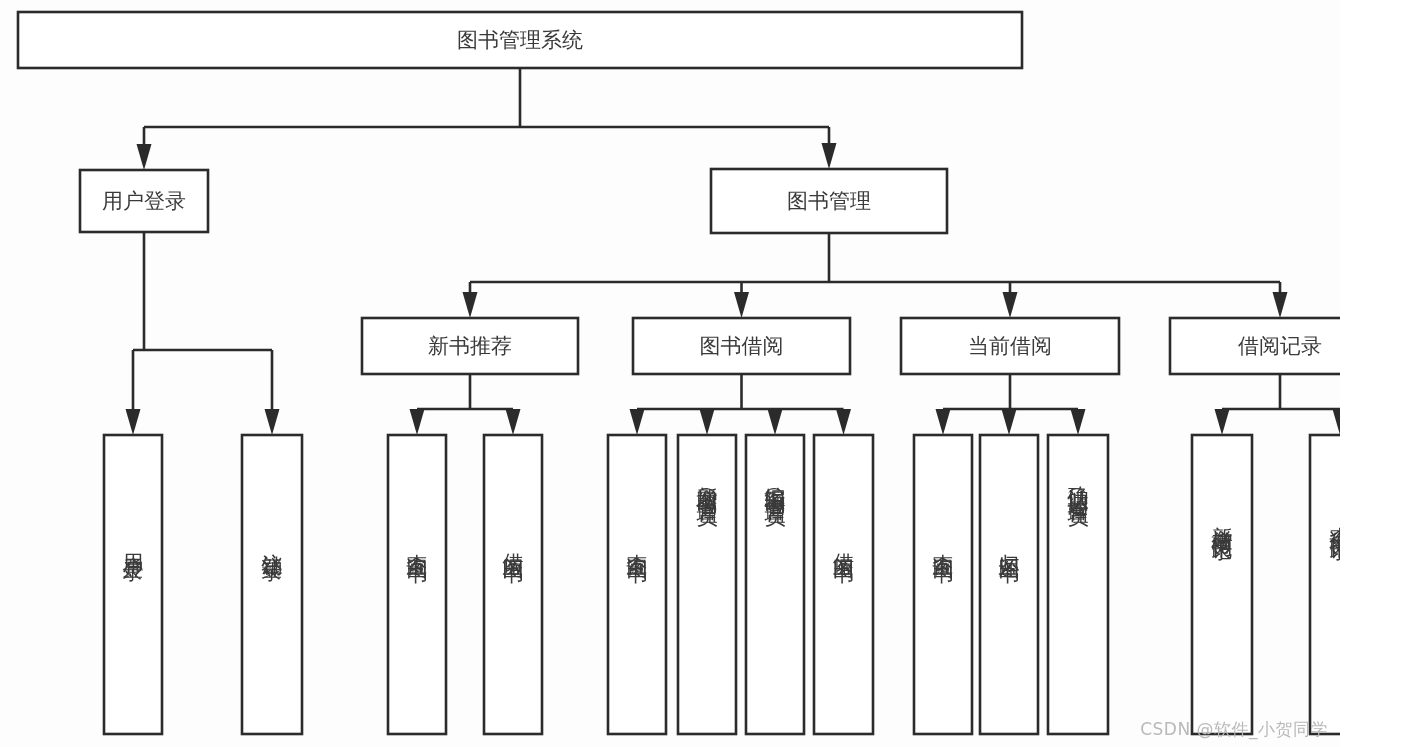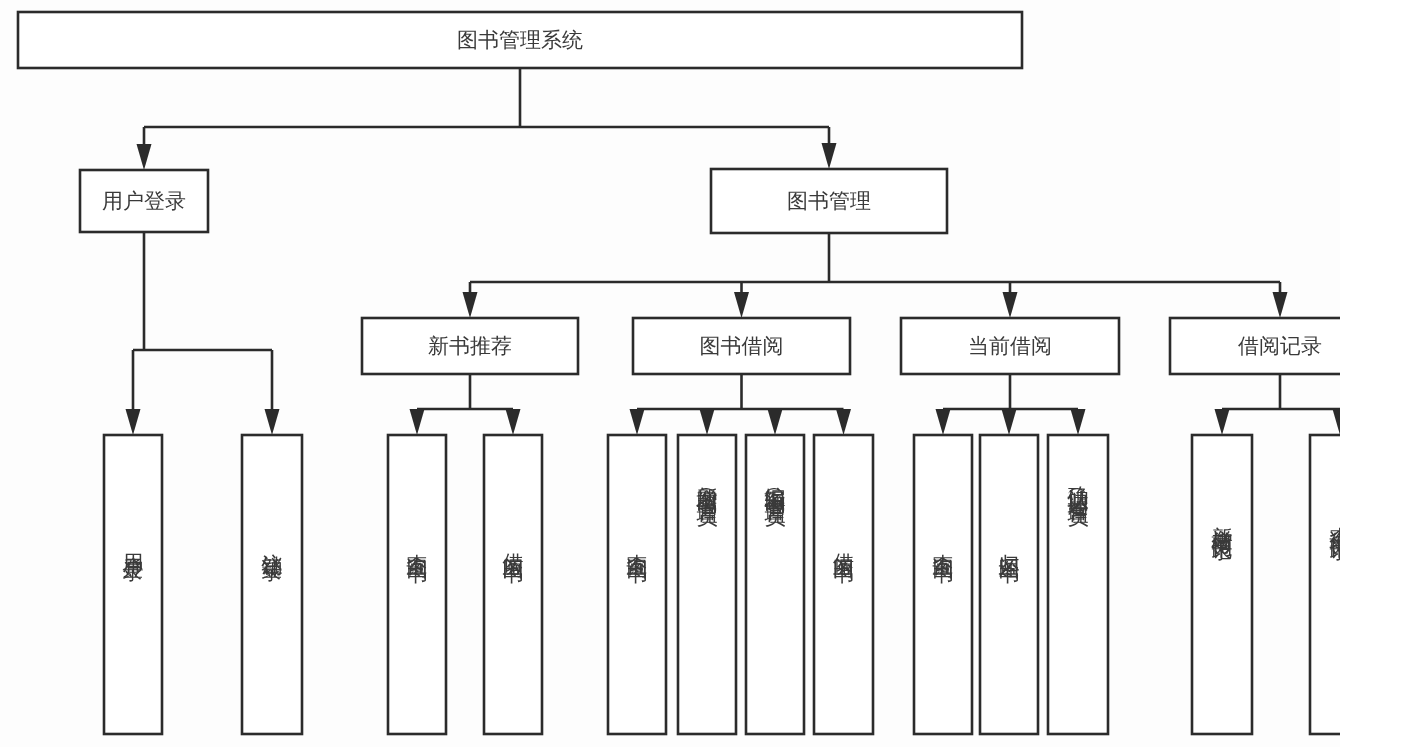--- a/index.html
+++ b/index.html
@@ -207,13 +207,14 @@
         <g>
           <rect class="node-box" x="1192" y="435" width="60" height="299"></rect>
           <text class="node-label-v" x="1222" y="518.5">新增借阅记录</text>
         </g>
         <g>
           <rect class="node-box" x="1310" y="435" width="60" height="299"></rect>
           <text class="node-label-v" x="1340" y="518.5">查询借阅记录</text>
         </g>
       </g>
   </svg>
+  <div class="watermark-text">CSDN @软件_小贺同学</div>
 </div>
 
 </body></html>

